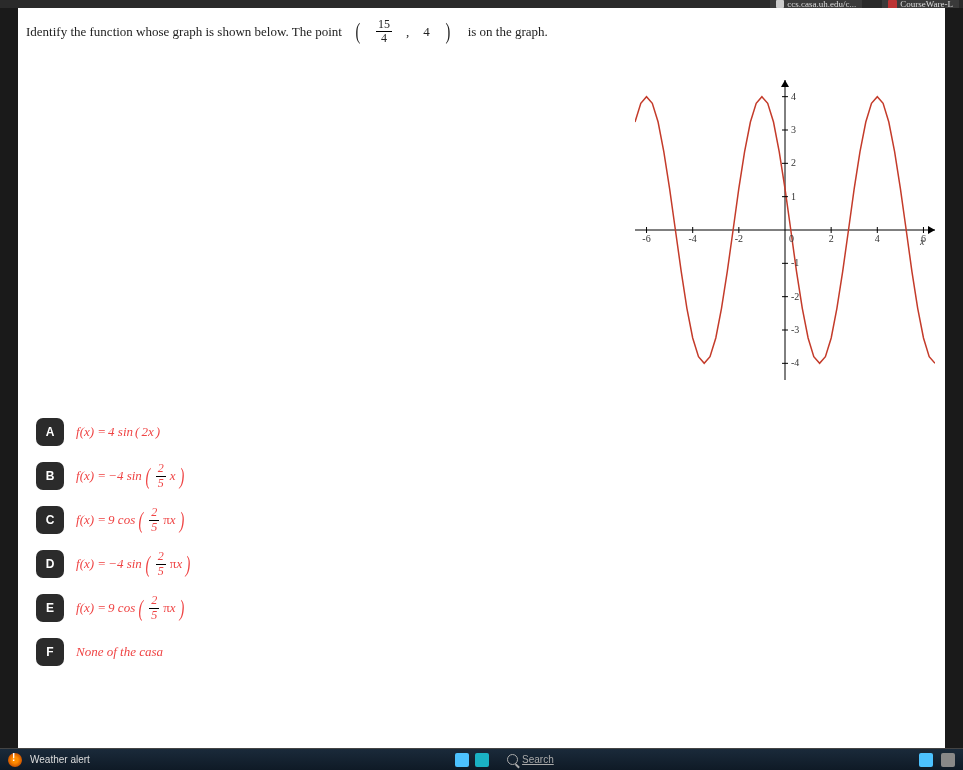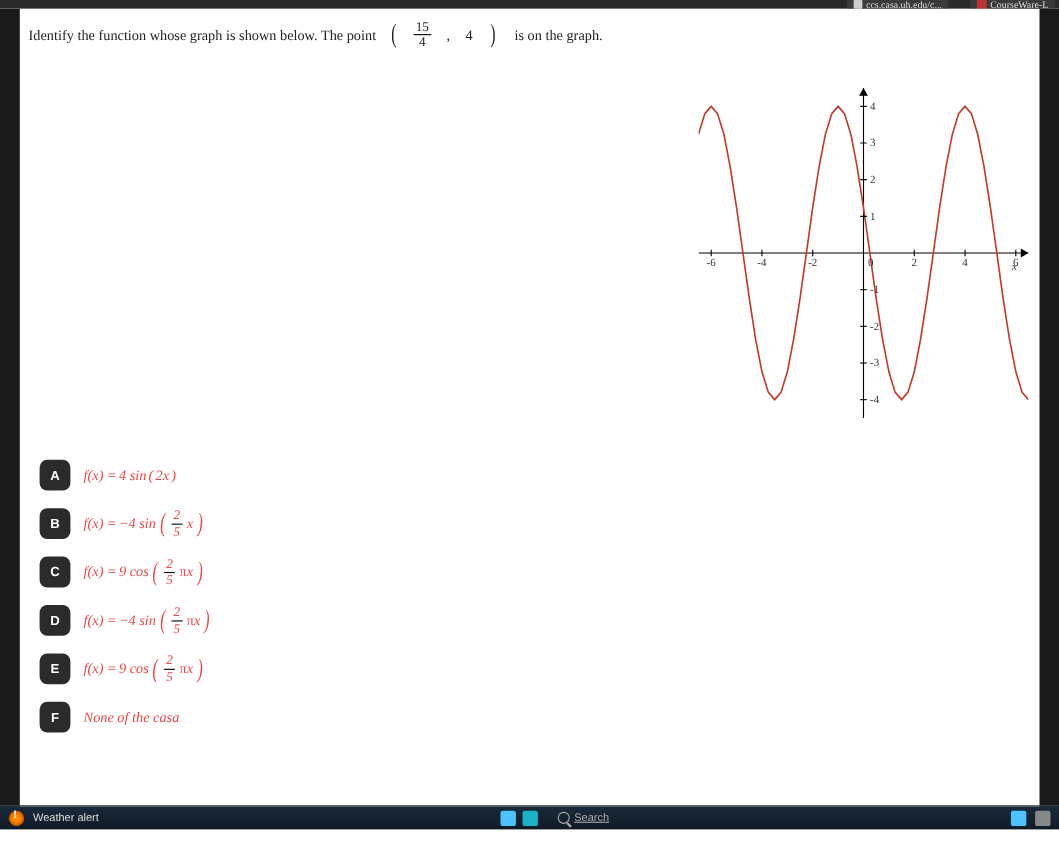--- a/index.html
+++ b/index.html
@@ -98,21 +98,21 @@
   .opt-label {
     font-size: 13px;
     font-style: italic;
     color: #ef4444;
     display: flex;
     align-items: center;
     gap: 2px;
   }
   .taskbar {
     position: absolute;
-    bottom: 16px;
+    bottom: 0;
     left: 0;
     right: 0;
     height: 22px;
     background: linear-gradient(180deg, #1a2a3a 0%, #0f1a26 100%);
     display: flex;
     align-items: center;
     justify-content: space-between;
     padding: 0 8px;
     border-top: 1px solid #444;
   }

